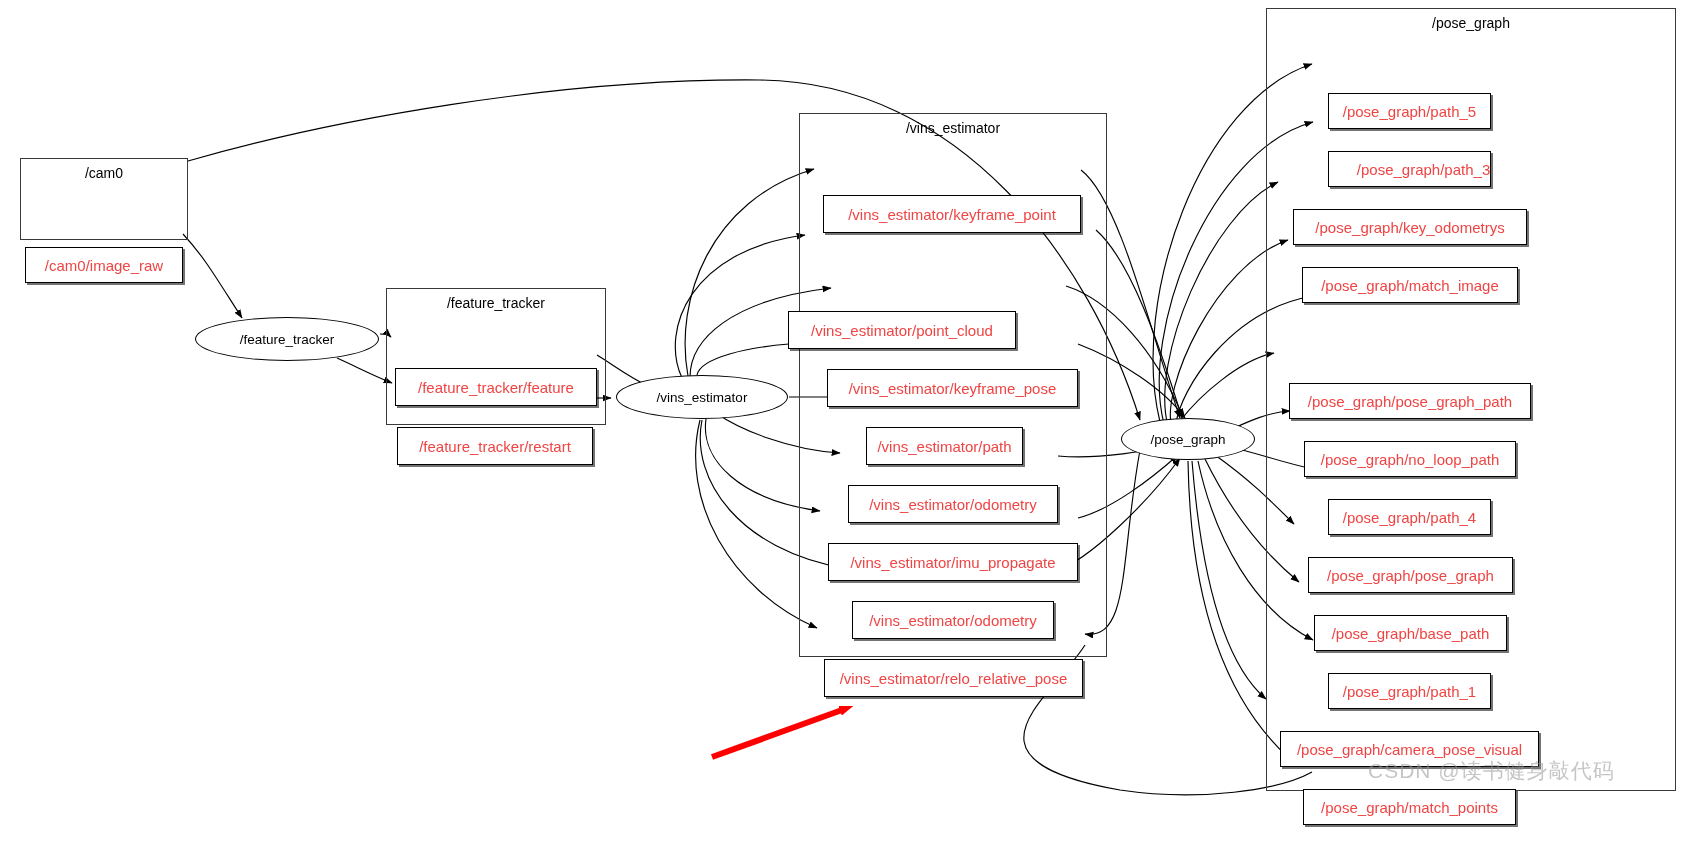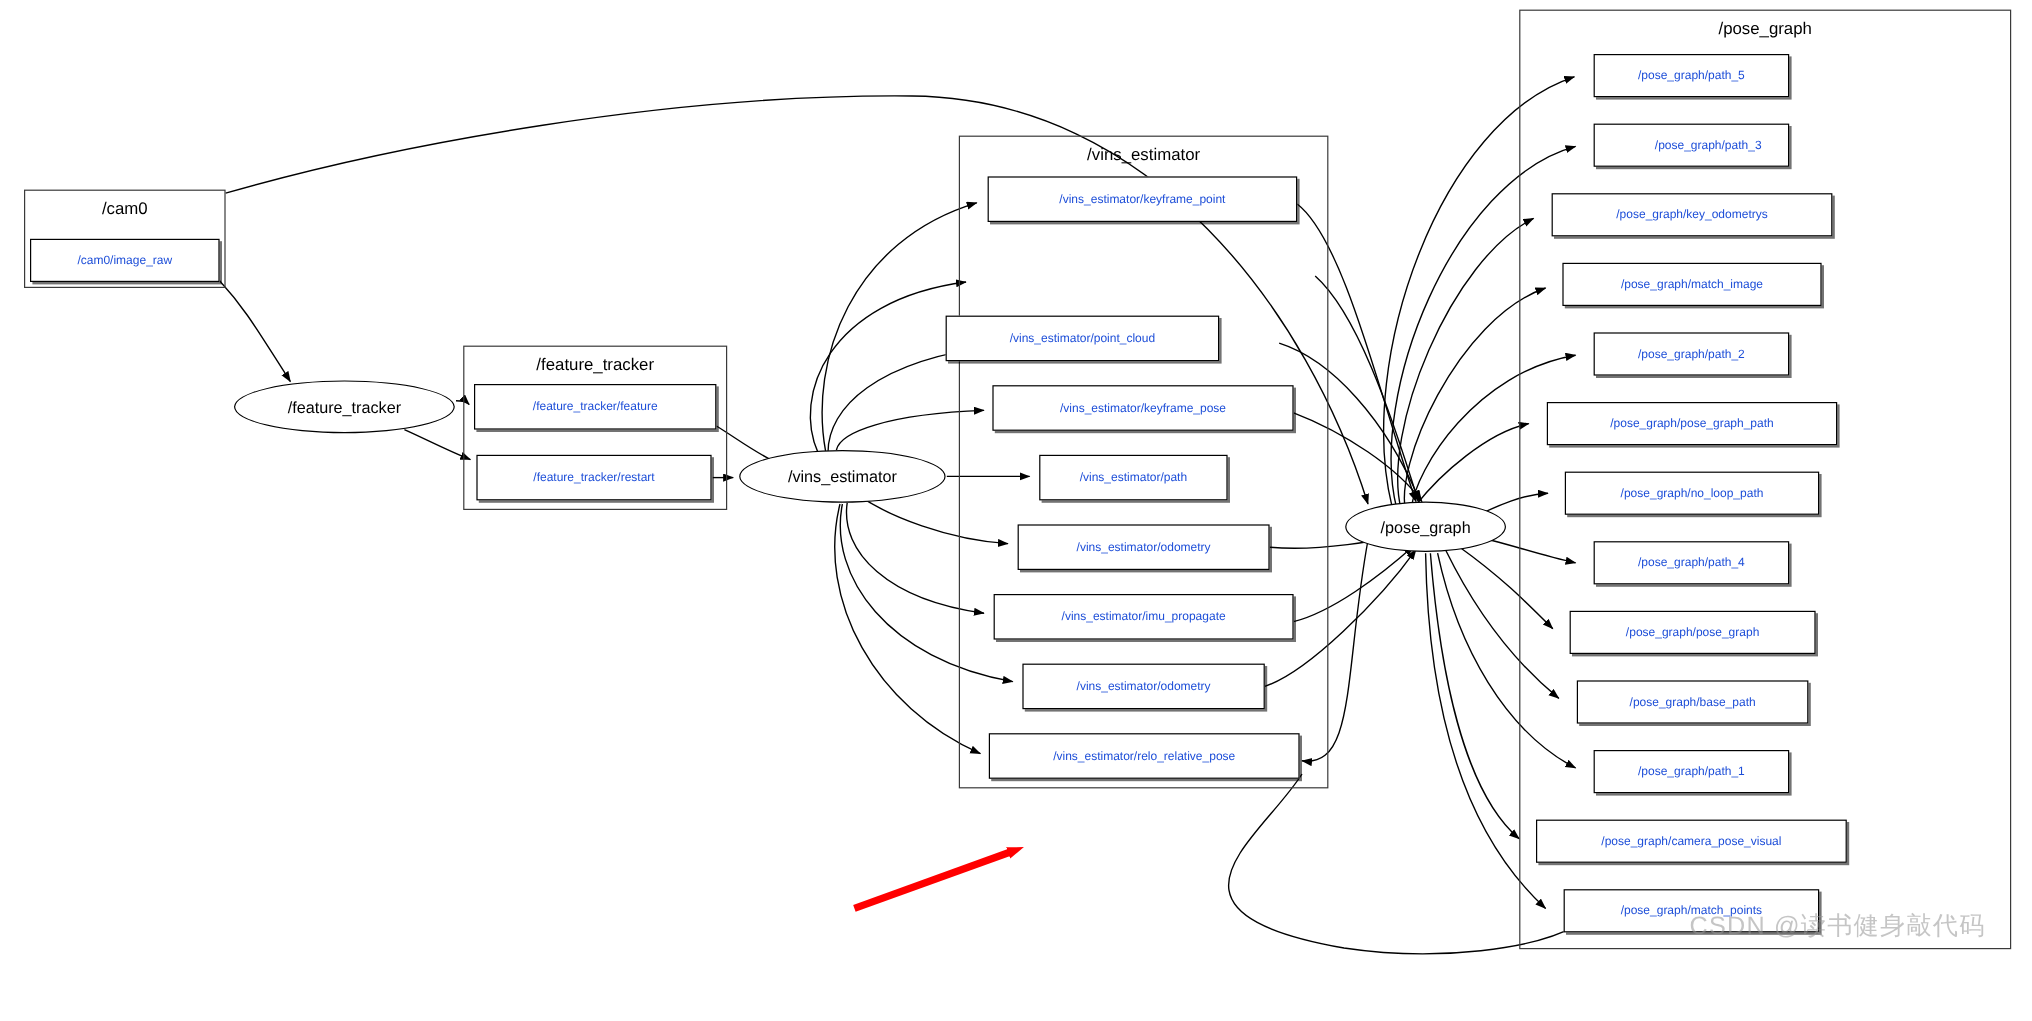--- a/index.html
+++ b/index.html
@@ -43,24 +43,25 @@
     white-space: nowrap;
   }
   .topic {
     position: absolute;
     border: 1.6px solid #000;
     background: #ffffff;
     box-sizing: border-box;
     display: flex;
     align-items: center;
     justify-content: center;
-    font-size: 10px;
-    color: #1d4ed8;
+    font-size: 15px;
+    color: #ef4444;
     white-space: nowrap;
     box-shadow: 2px 2px 0 rgba(0,0,0,0.55);
+    margin-top: 48px;
   }
   .node-ellipse {
     position: absolute;
     border: 1.4px solid #000;
     background: #ffffff;
     border-radius: 50%;
     box-sizing: border-box;
     display: flex;
     align-items: center;
     justify-content: center;
@@ -172,29 +173,28 @@
   <div class="topic" style="left:866px;top:379px;width:157px;height:38px;">/vins_estimator/path</div>
   <div class="topic" style="left:848px;top:437px;width:210px;height:38px;">/vins_estimator/odometry</div>
   <div class="topic" style="left:828px;top:495px;width:250px;height:38px;">/vins_estimator/imu_propagate</div>
   <div class="topic" style="left:852px;top:553px;width:202px;height:38px;">/vins_estimator/odometry</div>
   <div class="topic" style="left:824px;top:611px;width:259px;height:38px;">/vins_estimator/relo_relative_pose</div>
 
   <div class="topic" style="left:1328px;top:45px;width:163px;height:36px;">/pose_graph/path_5</div>
   <div class="topic" style="left:1328px;top:103px;width:163px;height:36px;padding-left:28px;">/pose_graph/path_3</div>
   <div class="topic" style="left:1293px;top:161px;width:234px;height:36px;">/pose_graph/key_odometrys</div>
   <div class="topic" style="left:1302px;top:219px;width:216px;height:36px;">/pose_graph/match_image</div>
-  <div class="topic" style="left:1328px;top:277px;width:163px;height:36px;">/pose_graph/path_2</div>
   <div class="topic" style="left:1289px;top:335px;width:242px;height:36px;">/pose_graph/pose_graph_path</div>
   <div class="topic" style="left:1304px;top:393px;width:212px;height:36px;">/pose_graph/no_loop_path</div>
   <div class="topic" style="left:1328px;top:451px;width:163px;height:36px;">/pose_graph/path_4</div>
   <div class="topic" style="left:1308px;top:509px;width:205px;height:36px;">/pose_graph/pose_graph</div>
   <div class="topic" style="left:1314px;top:567px;width:193px;height:36px;">/pose_graph/base_path</div>
   <div class="topic" style="left:1328px;top:625px;width:163px;height:36px;">/pose_graph/path_1</div>
   <div class="topic" style="left:1280px;top:683px;width:259px;height:36px;">/pose_graph/camera_pose_visual</div>
   <div class="topic" style="left:1303px;top:741px;width:213px;height:36px;">/pose_graph/match_points</div>
 
   <div class="node-ellipse" style="left:195px;top:317px;width:184px;height:44px;">/feature_tracker</div>
   <div class="node-ellipse" style="left:616px;top:375px;width:172px;height:44px;">/vins_estimator</div>
   <div class="node-ellipse" style="left:1121px;top:418px;width:134px;height:42px;">/pose_graph</div>
 
-  <div class="watermark" style="left:1408px;top:757px;text-align:right;">CSDN @读书健身敲代码</div>
+  <div class="watermark" style="left:1368px;top:757px;text-align:right;">CSDN @读书健身敲代码</div>
 
 </div>
 
 </body></html>

